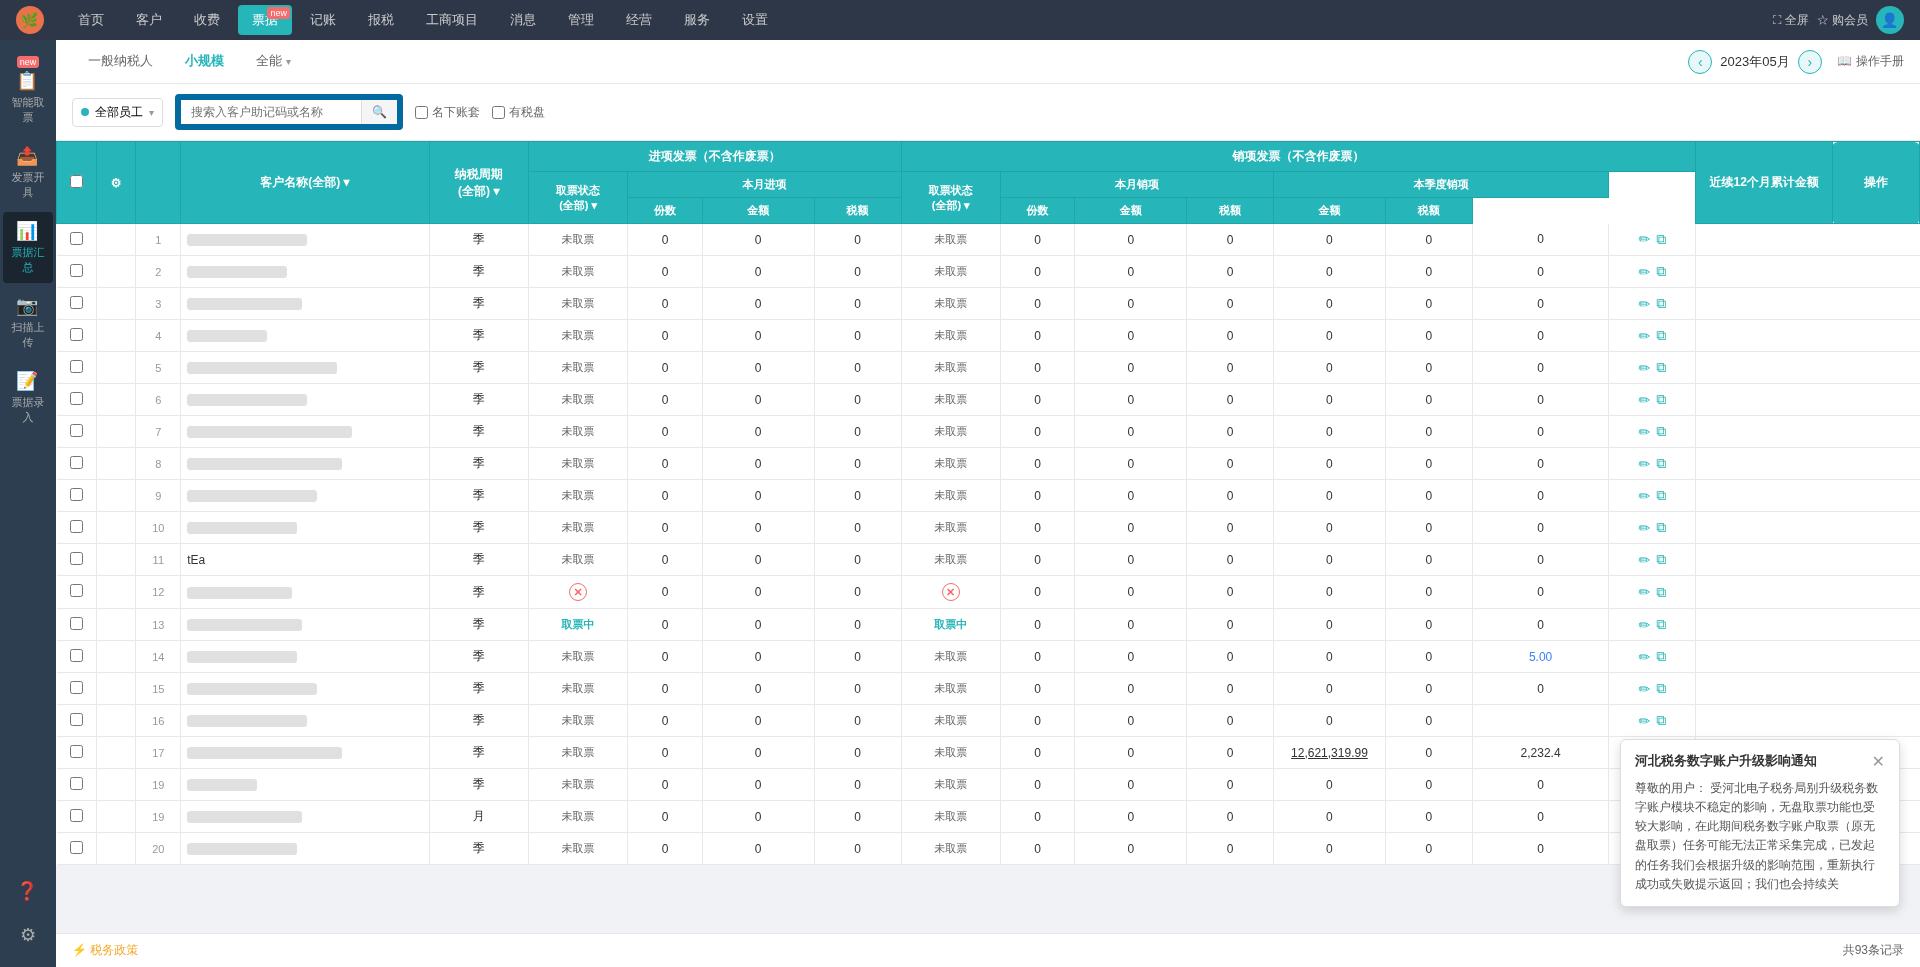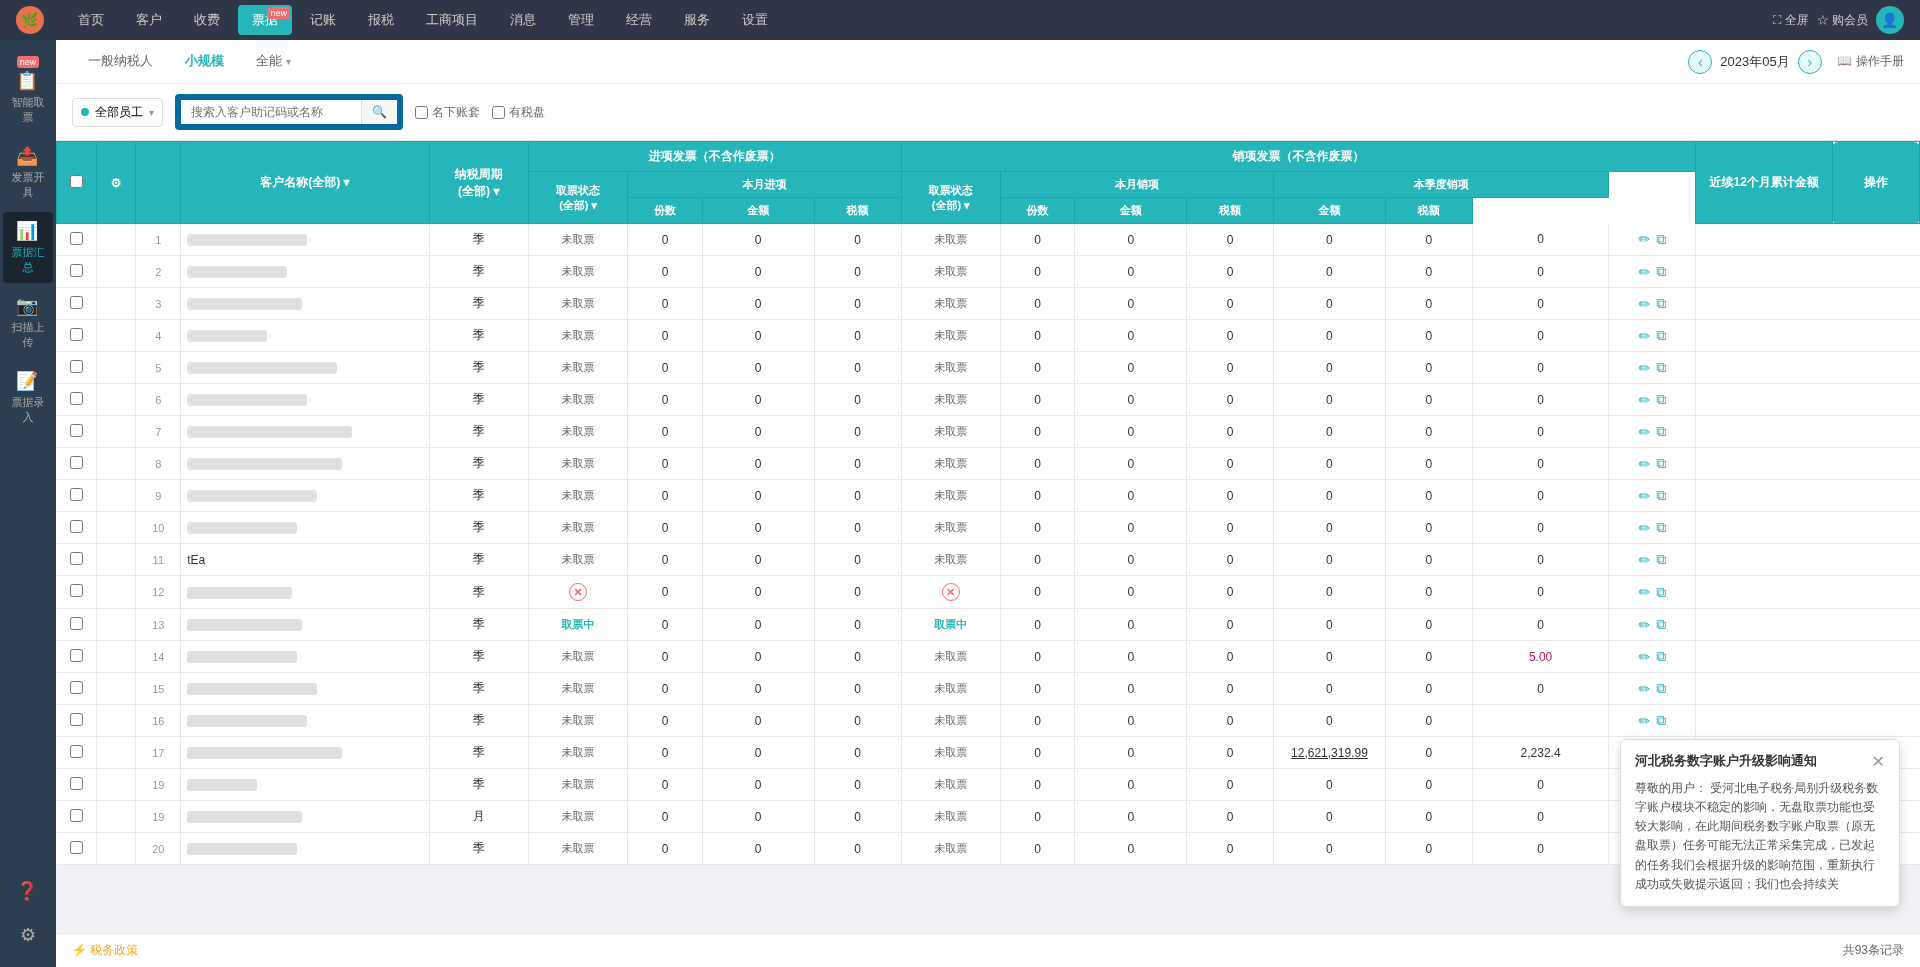--- a/index.html
+++ b/index.html
@@ -335,21 +335,21 @@
       font-size: 12px;
       color: #666;
     }
     .tax-policy-link {
       color: #f5a623; cursor: pointer;
       display: flex; align-items: center; gap: 4px;
     }
 
     .dropdown-arrow { font-size: 10px; color: #999; }
 
-    .teal-text { color: #be185d; }
+    .teal-text { color: #3b82f6; }
 
     .special-amount { color: #333; text-decoration: underline; }
   </style>
 </head>
 <body>
 
 <div class="top-nav">
   <div class="logo">🌿</div>
   <div class="nav-items">
     <div class="nav-item">首页</div>

